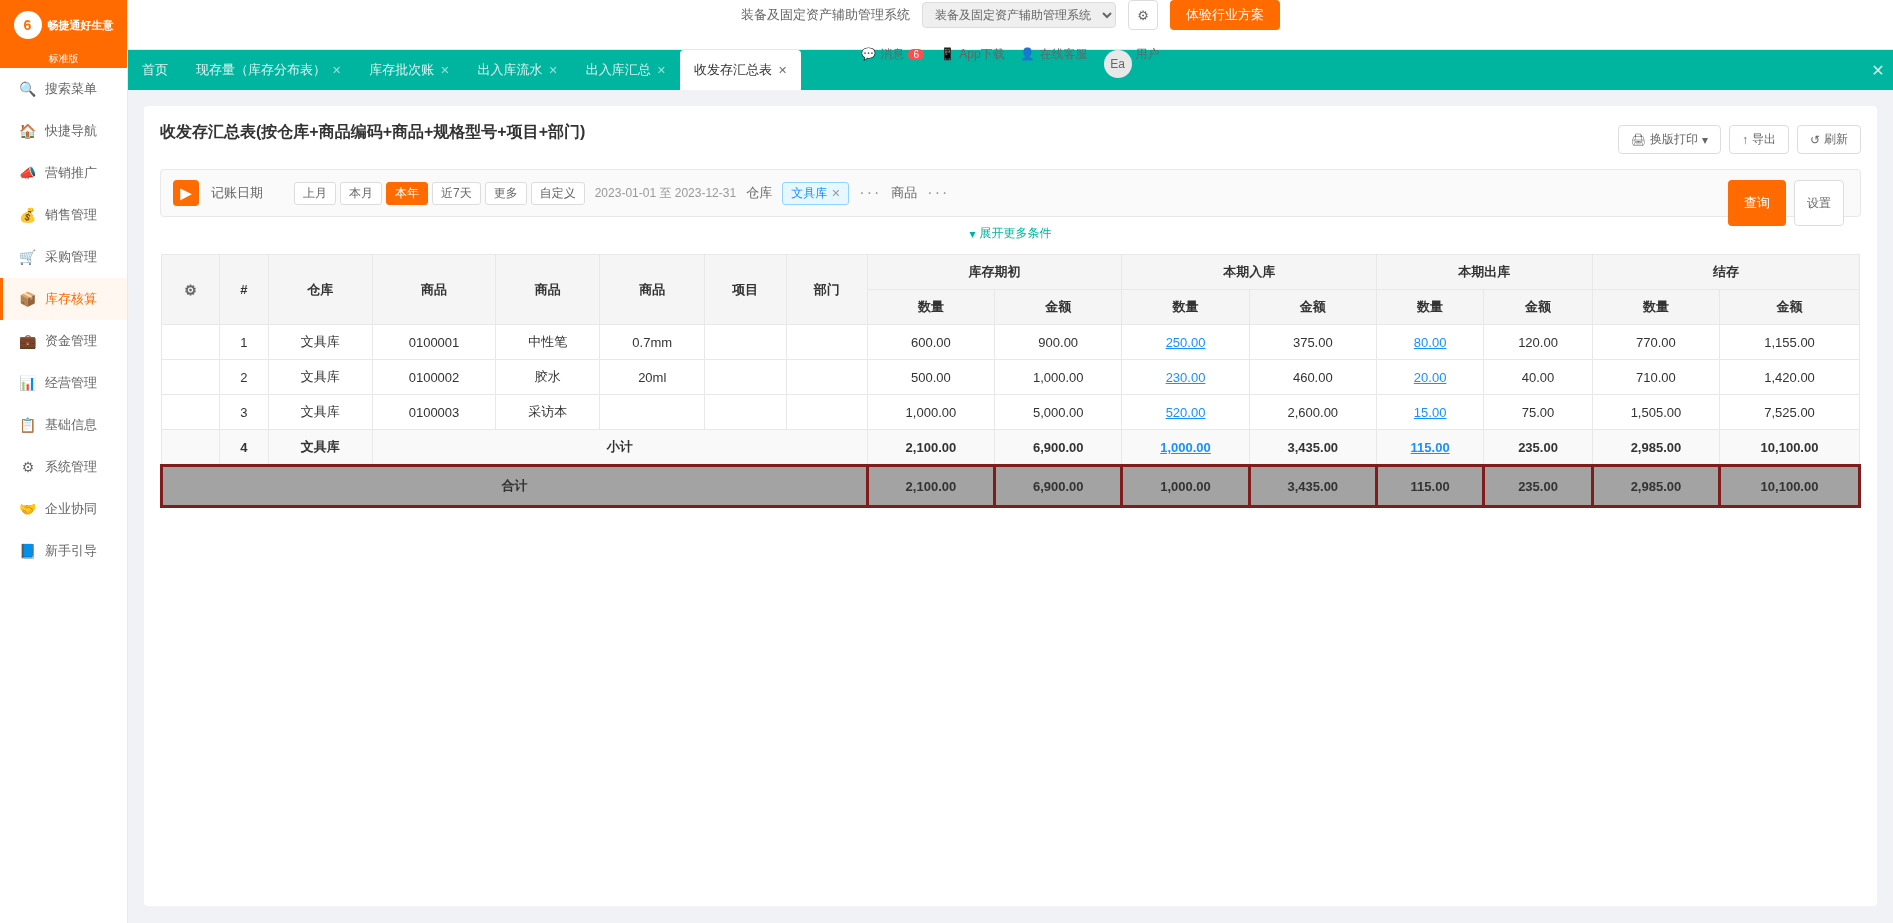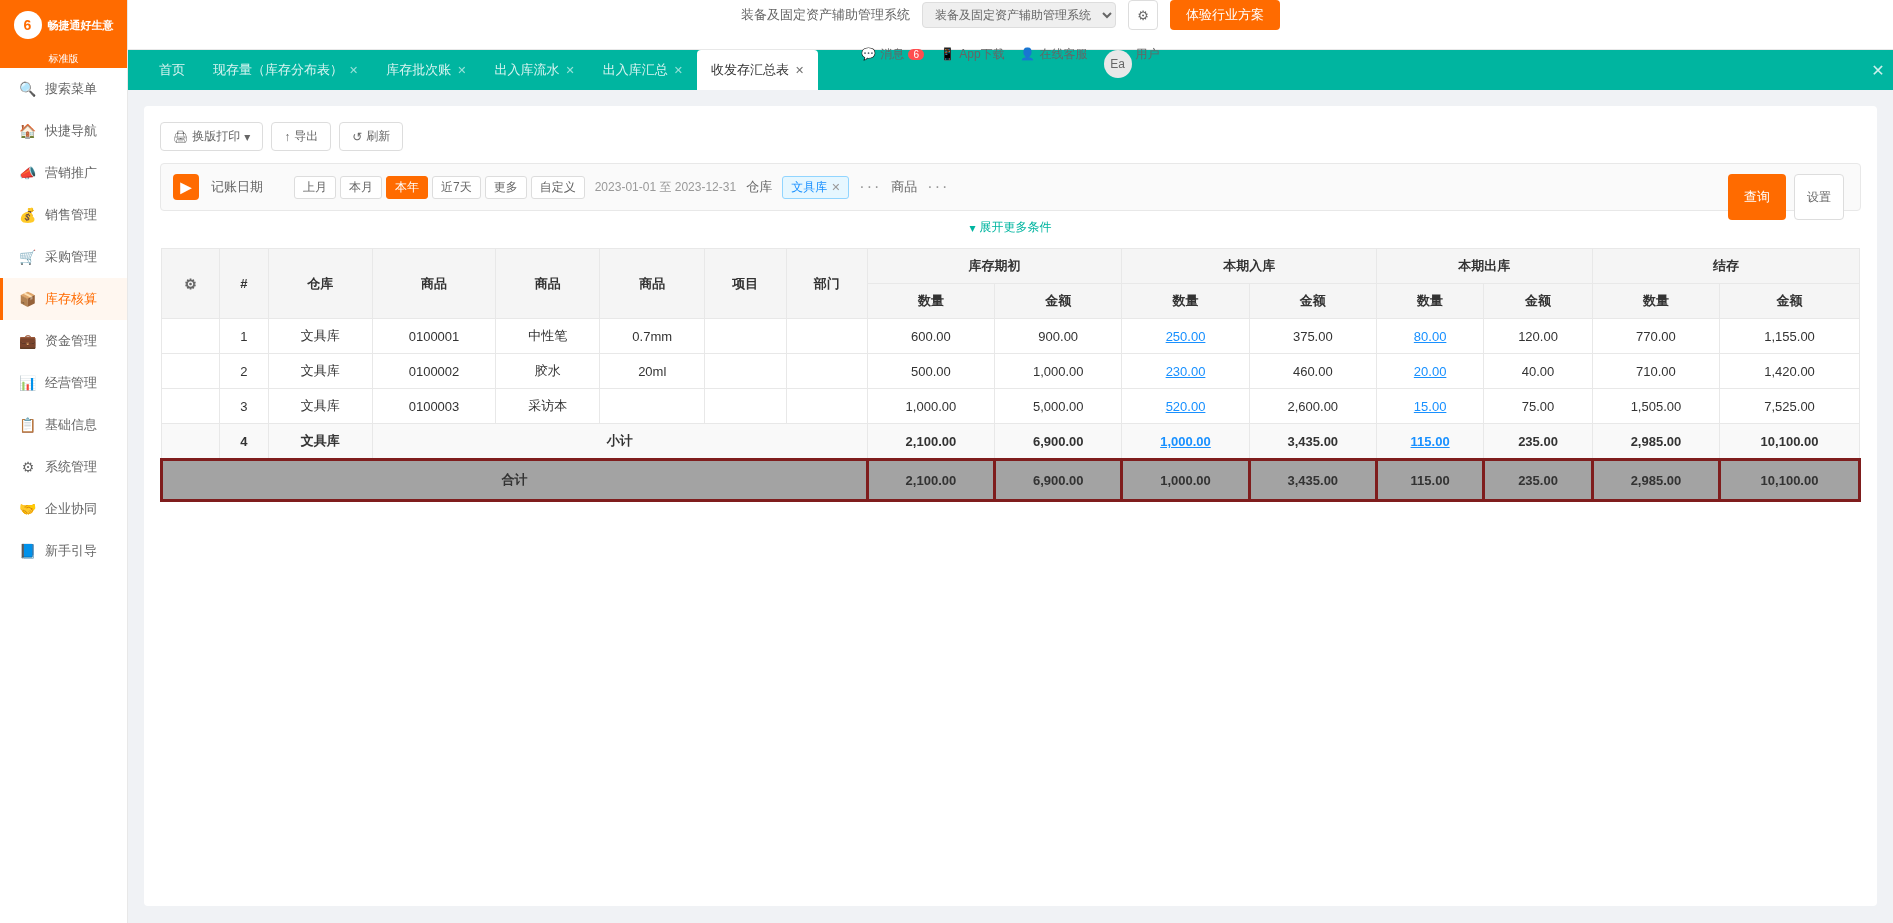--- a/index.html
+++ b/index.html
@@ -36,21 +36,21 @@
     .header-select { border: 1px solid #ddd; border-radius: 4px; padding: 4px 8px; font-size: 12px; color: #666; }
     .header-gear { width: 30px; height: 30px; border: 1px solid #ddd; border-radius: 4px; display: flex; align-items: center; justify-content: center; cursor: pointer; color: #666; }
     .header-try-btn { background: #ff6b00; color: #fff; border: none; border-radius: 4px; padding: 6px 16px; font-size: 13px; cursor: pointer; font-family: Liberation Serif, serif; }
     .header-right { display: flex; align-items: center; gap: 16px; font-size: 12px; color: #666; }
     .header-right-item { display: flex; align-items: center; gap: 4px; cursor: pointer; }
     .badge { background: #ff4d4f; color: #fff; border-radius: 10px; padding: 0 5px; font-size: 10px; min-width: 16px; text-align: center; }
 
     
     .tabs-bar {
       position: fixed; left: 128px; top: 50px; right: 0; height: 40px; background: #00b5a0;
-      display: flex; align-items: center; z-index: 98; padding: 17px;
+      display: flex; align-items: center; z-index: 98; padding: 0;
     }
     .tab-item {
       height: 40px; display: flex; align-items: center; padding: 0 14px; font-size: 13px;
       color: rgba(255,255,255,0.85); cursor: pointer; white-space: nowrap; position: relative;
     }
     .tab-item.active { background: #fff; color: #333; border-radius: 4px 4px 0 0; }
     .tab-item .tab-close { margin-left: 6px; font-size: 11px; opacity: 0.7; }
     .tab-close-btn {
       position: absolute; right: 0; top: 0; width: 30px; height: 40px; display: flex; align-items: center; justify-content: center;
       font-size: 16px; color: rgba(255,255,255,0.8); cursor: pointer;
@@ -221,20 +221,21 @@
     <span>收发存汇总表</span>
     <span class="tab-close">✕</span>
   </div>
   <div class="tab-close-btn">✕</div>
 </div>
 
 <div class="main-content">
   <div class="page-container">
 
     <div style="display:flex; justify-content:space-between; align-items:center; margin-bottom:12px;">
+      <h2 class="page-title">收发存汇总表(按仓库+商品编码+商品+规格型号+项目+部门)</h2>
       <div style="display:flex; gap:8px; align-items:center;">
         <button class="btn-print">
           <span>🖨</span>
           <span>换版打印</span>
           <span>▾</span>
         </button>
         <button class="btn-export">
           <span>↑</span>
           <span>导出</span>
         </button>

